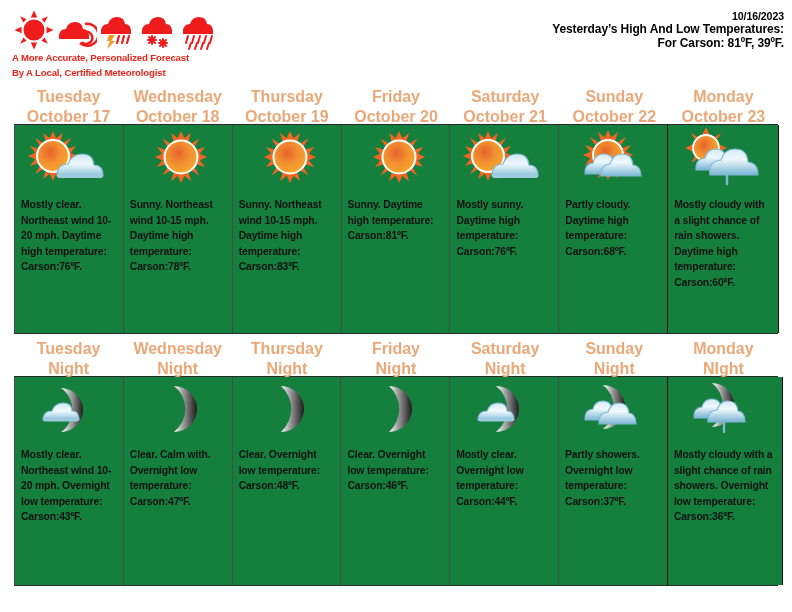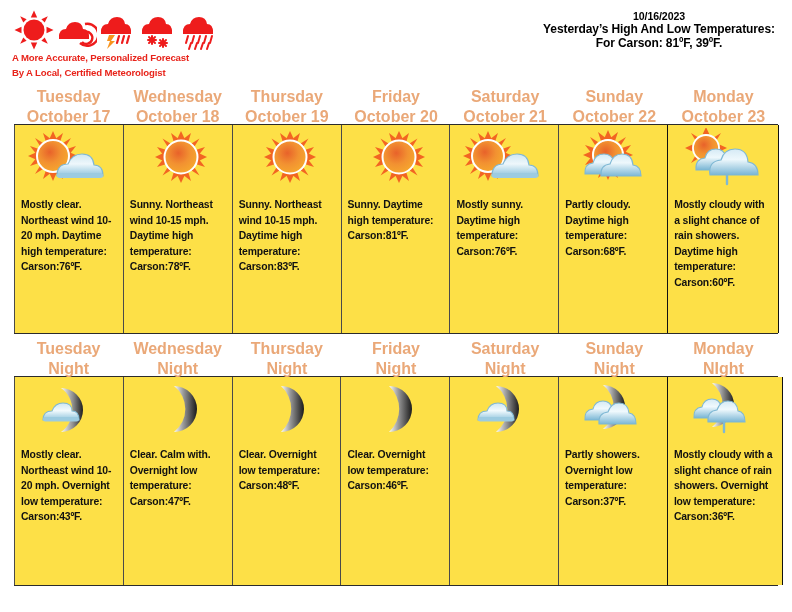--- a/index.html
+++ b/index.html
@@ -25,21 +25,21 @@
     color:#ec1c24;font-weight:bold;font-size:15.5px;letter-spacing:-0.2px;line-height:17px;
   }
   .fc-title{
     color:#e8a33d;font-weight:bold;font-size:27px;line-height:29px;
     letter-spacing:0.4px;margin-top:-1px;
   }
   .fc-sub{
     color:#e8a33d;font-weight:bold;font-size:12.6px;line-height:15px;letter-spacing:-0.1px;
   }
 
-  .meta-block{position:absolute;right:8px;top:10px;width:250px;text-align:center;}
+  .meta-block{position:absolute;right:8px;top:10px;width:250px;text-align:right;}
   .meta-line{color:#000;font-weight:bold;font-size:12px;line-height:13.4px;letter-spacing:-0.1px;}
   .meta-line.date{font-size:10.6px;}
 
   
   .dayhead,.nighthead{
     display:flex;width:764px;margin-left:14px;
   }
   .dayhead .hcell,.nighthead .hcell{
     flex:1 1 0;text-align:center;
     color:#eaa878;font-weight:bold;font-size:16px;line-height:14px;
@@ -48,21 +48,21 @@
   .hcell .l1{display:block;margin-bottom:6px;}
   .hcell .l2{display:block;}
 
   .rowwrap{width:764px;margin-left:14px;}
   .row{display:flex;border-top:1.4px solid #2b2b2b;border-bottom:1.4px solid #2b2b2b;}
   .cell{
     flex:1 1 0;box-sizing:border-box;
     border-left:1.2px solid #4a4a4a;border-right:1.2px solid #4a4a4a;
     margin-right:-1.2px;
     padding:4px 6px 6px 6px;
-    position:relative;background:#fde047;
+    position:relative;background:#15803d;
   }
   .cell.last{border-left:1.9px solid #111;border-right:1.9px solid #111;}
   .row.day .cell{height:208px;}
   .row.night .cell{height:208px;}
   .icon-slot{height:56px;display:flex;align-items:center;justify-content:flex-start;padding-left:6px;}
   .row.night .icon-slot{padding-left:10px;}
   .cell .desc{
     font-size:10.4px;line-height:15.6px;font-weight:bold;color:#111;
     letter-spacing:-0.15px;margin-top:4px;
   }
@@ -617,20 +617,21 @@
                   <stop offset="45%" stop-color="#f2fafd"></stop>
                   <stop offset="100%" stop-color="#8fc4dd"></stop>
             </linearGradient>
           </defs>
           <path d="M30 4 a23 23 0 0 1 0 46 a29 29 0 0 0 0 -46 z" fill="url(#mg4)"></path>
           <path d="M12 38 q0 -9 9 -9 q3 -8 11 -8 q9 0 9 8 q7 0 7 9 z" fill="url(#ncg4)" stroke="#7fb8d4" stroke-width="1.1"></path>
           <rect x="12" y="35" width="36" height="4.5" rx="2.2" fill="#9ccbe0"></rect>
         </svg>
       </div>
       <div class="spacer-night"></div>
+      <div class="desc">Mostly clear. Overnight low temperature: Carson:44ºF.</div>
     </div>
 
     <div class="cell">
       <div class="icon-slot">
         <svg width="86" height="54" viewBox="0 0 86 54">
           <defs>
             <linearGradient id="mg5" x1="0" y1="0" x2="1" y2="0">
               <stop offset="0%" stop-color="#ffffff"></stop>
                   <stop offset="50%" stop-color="#8d8d8d"></stop>
                   <stop offset="100%" stop-color="#1d1d1d"></stop>

